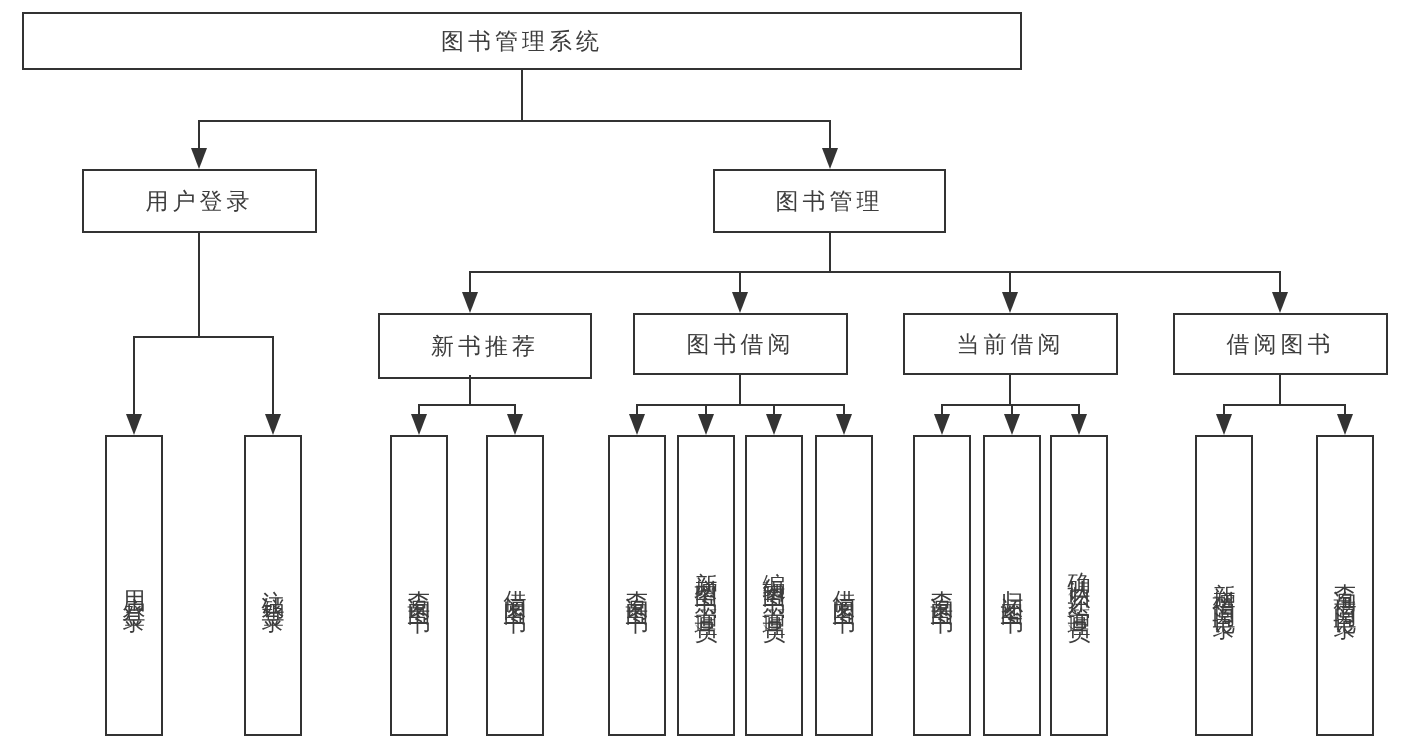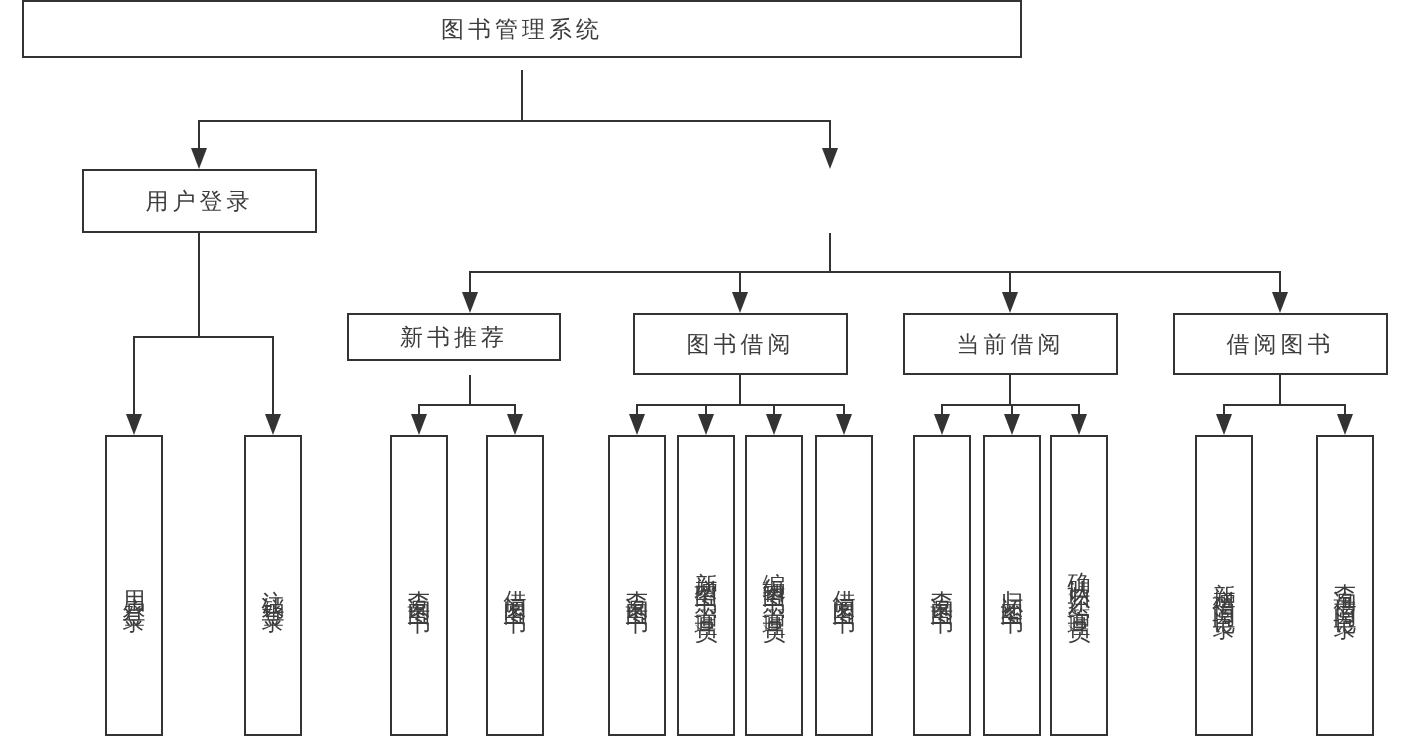--- a/index.html
+++ b/index.html
@@ -52,30 +52,33 @@
     text-shadow: 0 0 2px #ffffff;
     z-index: 5;
     white-space: nowrap;
   }
 </style>
 </head>
 <body>
 
 <div class="canvas">
 
-  <div class="node" style="left:22px; top:0; width:1000px; height:58px;">
+  <div class="node" style="left:22px; top:12px; width:1000px; height:58px;">
     <span class="lbl">图书管理系统</span>
   </div>
 
   <div class="node" style="left:82px; top:169px; width:235px; height:64px;">
     <span class="lbl">用户登录</span>
   </div>
 
-
-  <div class="node" style="left:347px; top:313px; width:214px; height:48px;align-items:center;">
+  <div class="node" style="left:713px; top:169px; width:233px; height:64px;">
+    <span class="lbl">图书管理</span>
+  </div>
+
+  <div class="node" style="left:378px; top:313px; width:214px; height:66px;align-items:center;">
     <span class="lbl">新书推荐</span>
   </div>
 
   <div class="node" style="left:903px; top:313px; width:215px; height:62px;">
     <span class="lbl">当前借阅</span>
   </div>
 
   <div class="node" style="left:633px; top:313px; width:215px; height:62px;">
     <span class="lbl">图书借阅</span>
   </div>

